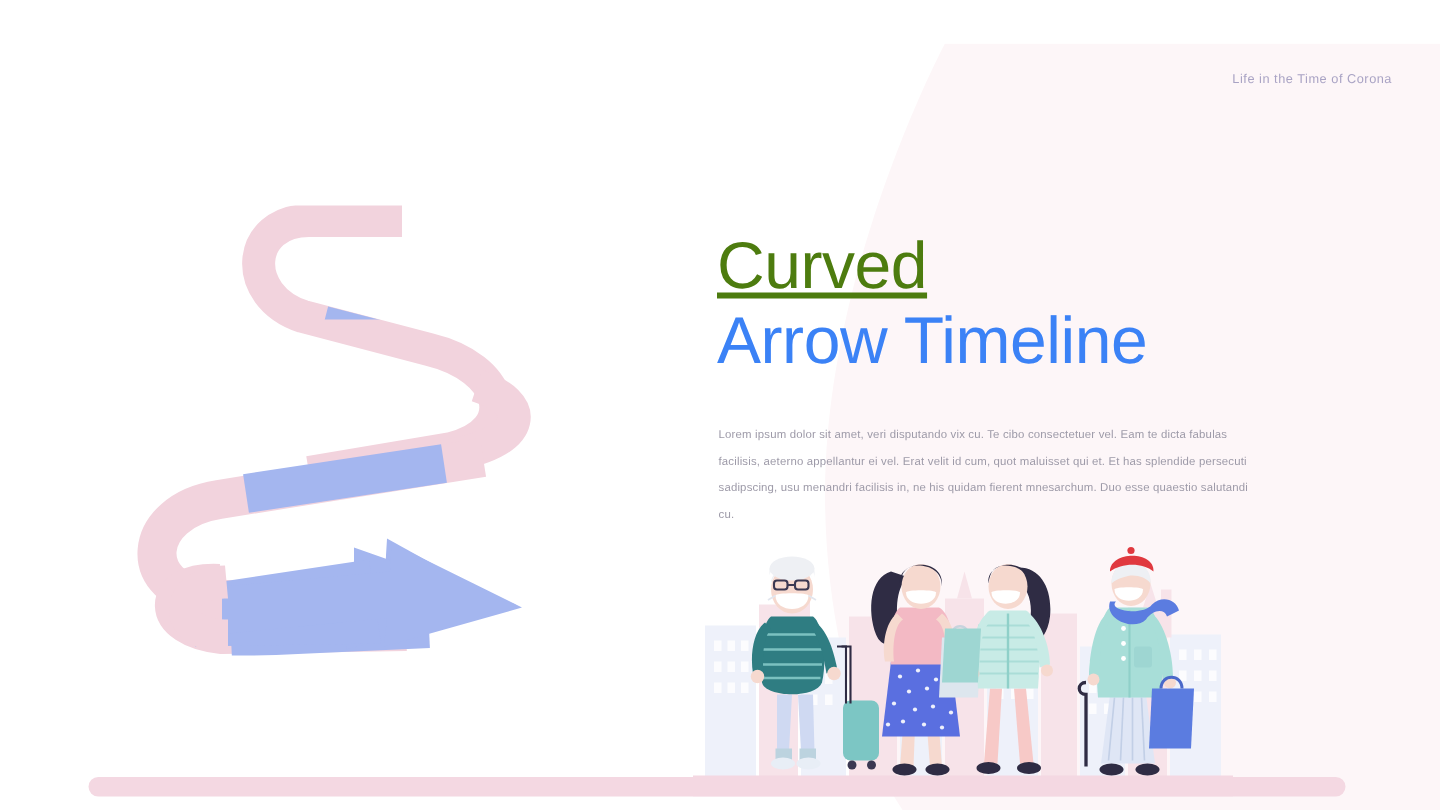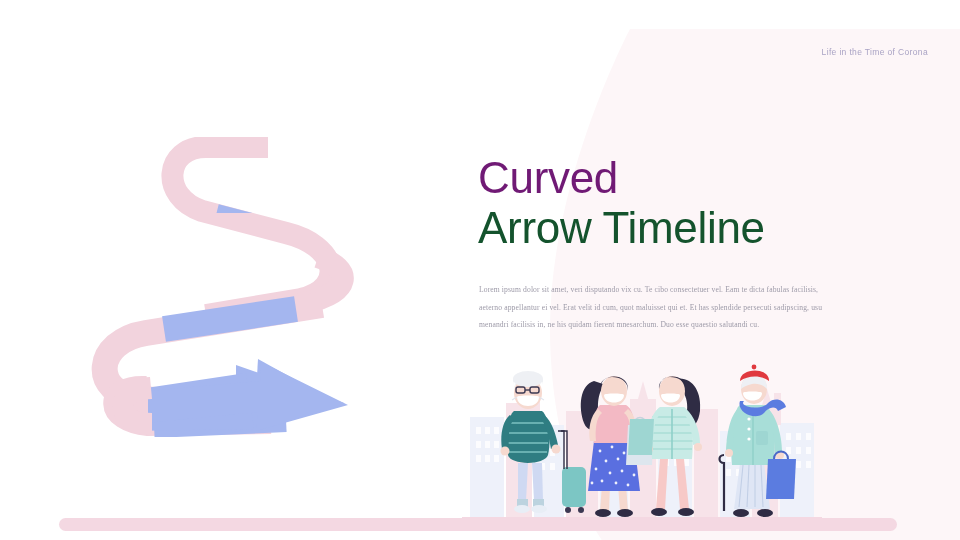--- a/index.html
+++ b/index.html
@@ -20,28 +20,28 @@
     font-size:8.5px;letter-spacing:.35px;color:#a9a3c4;
     white-space:nowrap;
   }
 
   
   .title-block{position:absolute;left:478px;top:124px;width:420px;}
   .title-line{
     font-size:44px;line-height:50px;font-weight:400;
     letter-spacing:-.3px;white-space:nowrap;
   }
-  .title-1{color:#701a75;}
-  .title-2{color:#14532d;}
+  .title-1{color:#4d7c0f;text-decoration:underline;}
+  .title-2{color:#3b82f6;}
 
   
   .body-text{
     position:absolute;left:479px;top:252px;width:362px;
     font-size:7.6px;line-height:17.6px;color:#9d9aa8;
-    letter-spacing:.12px;text-align:left;font-family:Liberation Serif, serif;
+    letter-spacing:.12px;text-align:left;
   }
 
   
   .arrow-wrap{position:absolute;left:86px;top:108px;width:340px;height:300px;}
   .arrow-wrap svg{display:block;}
 
   
   .illus{position:absolute;left:462px;top:330px;width:360px;height:172px;}
   .illus svg{display:block;}
 

